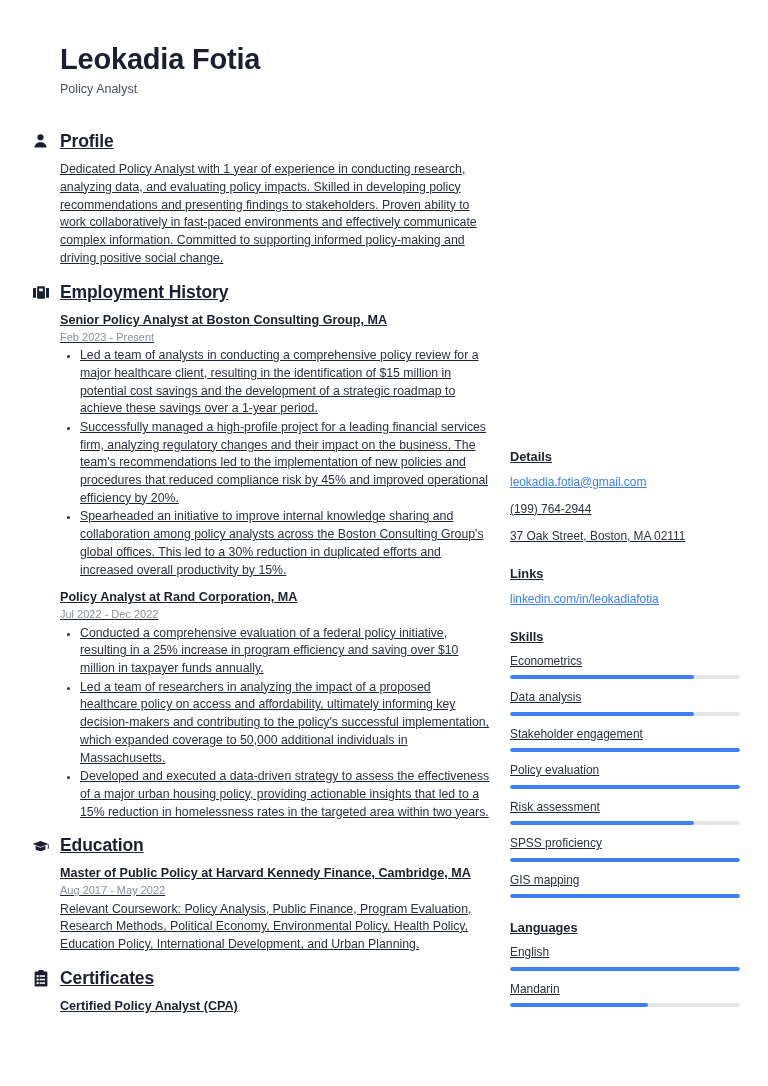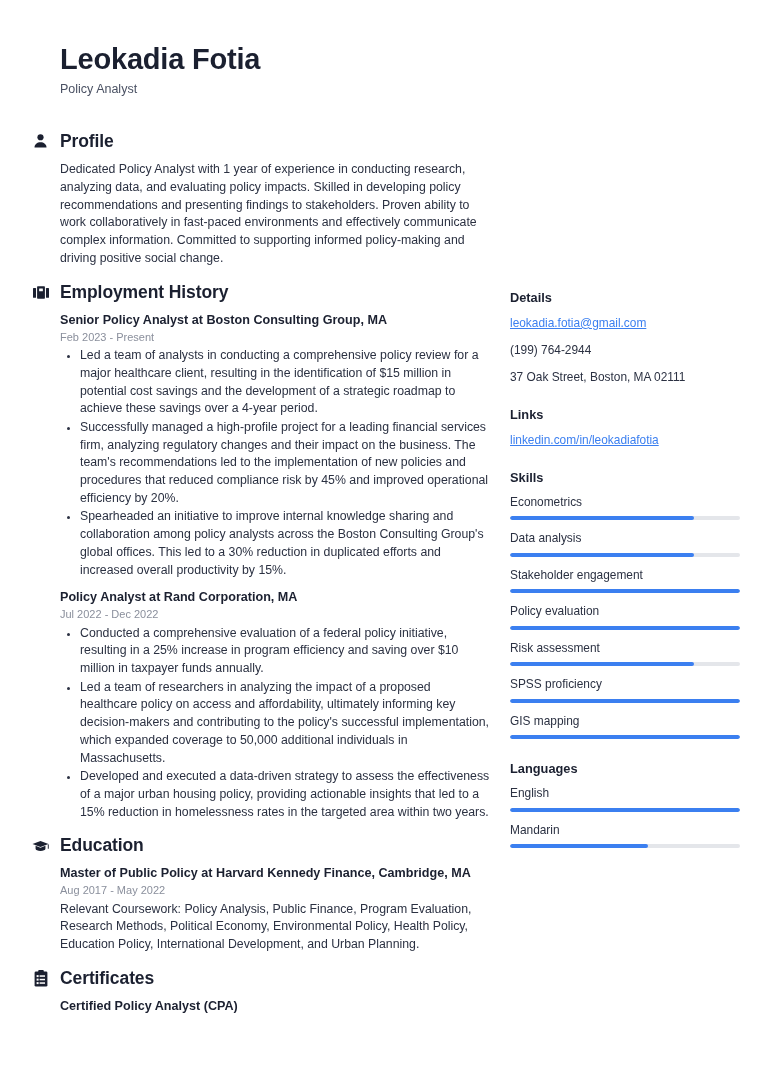--- a/index.html
+++ b/index.html
@@ -39,22 +39,23 @@
   .job-title {
     font-size: 12.5px;
     color: #4a5163;
     margin-top: 6px;
     line-height: 1.2;
   }
 
   
   .body-cols {
     display: flex;
-    align-items: center;
+    align-items: flex-end;
     gap: 0;
+    text-decoration: underline;
   }
   .col-main {
     width: 466px;
     flex: 0 0 466px;
     padding-left: 8px;
     box-sizing: border-box;
   }
   .col-side {
     width: 230px;
     flex: 0 0 230px;
@@ -219,21 +220,21 @@
             </svg>
           </span>
           <span class="section-title">Employment History</span>
         </div>
         <div class="section-body">
 
           <div class="entry">
             <div class="entry-title">Senior Policy Analyst at Boston Consulting Group, MA</div>
             <div class="entry-date">Feb 2023 - Present</div>
             <ul class="bullets">
-              <li>Led a team of analysts in conducting a comprehensive policy review for a major healthcare client, resulting in the identification of $15 million in potential cost savings and the development of a strategic roadmap to achieve these savings over a 4-year period.</li>
+              <li>Led a team of analysts in conducting a comprehensive policy review for a major healthcare client, resulting in the identification of $15 million in potential cost savings and the development of a strategic roadmap to achieve these savings over a 1-year period.</li>
               <li>Successfully managed a high-profile project for a leading financial services firm, analyzing regulatory changes and their impact on the business. The team's recommendations led to the implementation of new policies and procedures that reduced compliance risk by 45% and improved operational efficiency by 20%.</li>
               <li>Spearheaded an initiative to improve internal knowledge sharing and collaboration among policy analysts across the Boston Consulting Group's global offices. This led to a 30% reduction in duplicated efforts and increased overall productivity by 15%.</li>
             </ul>
           </div>
 
           <div class="entry">
             <div class="entry-title">Policy Analyst at Rand Corporation, MA</div>
             <div class="entry-date">Jul 2022 - Dec 2022</div>
             <ul class="bullets">
               <li>Conducted a comprehensive evaluation of a federal policy initiative, resulting in a 25% increase in program efficiency and saving over $10 million in taxpayer funds annually.</li>

